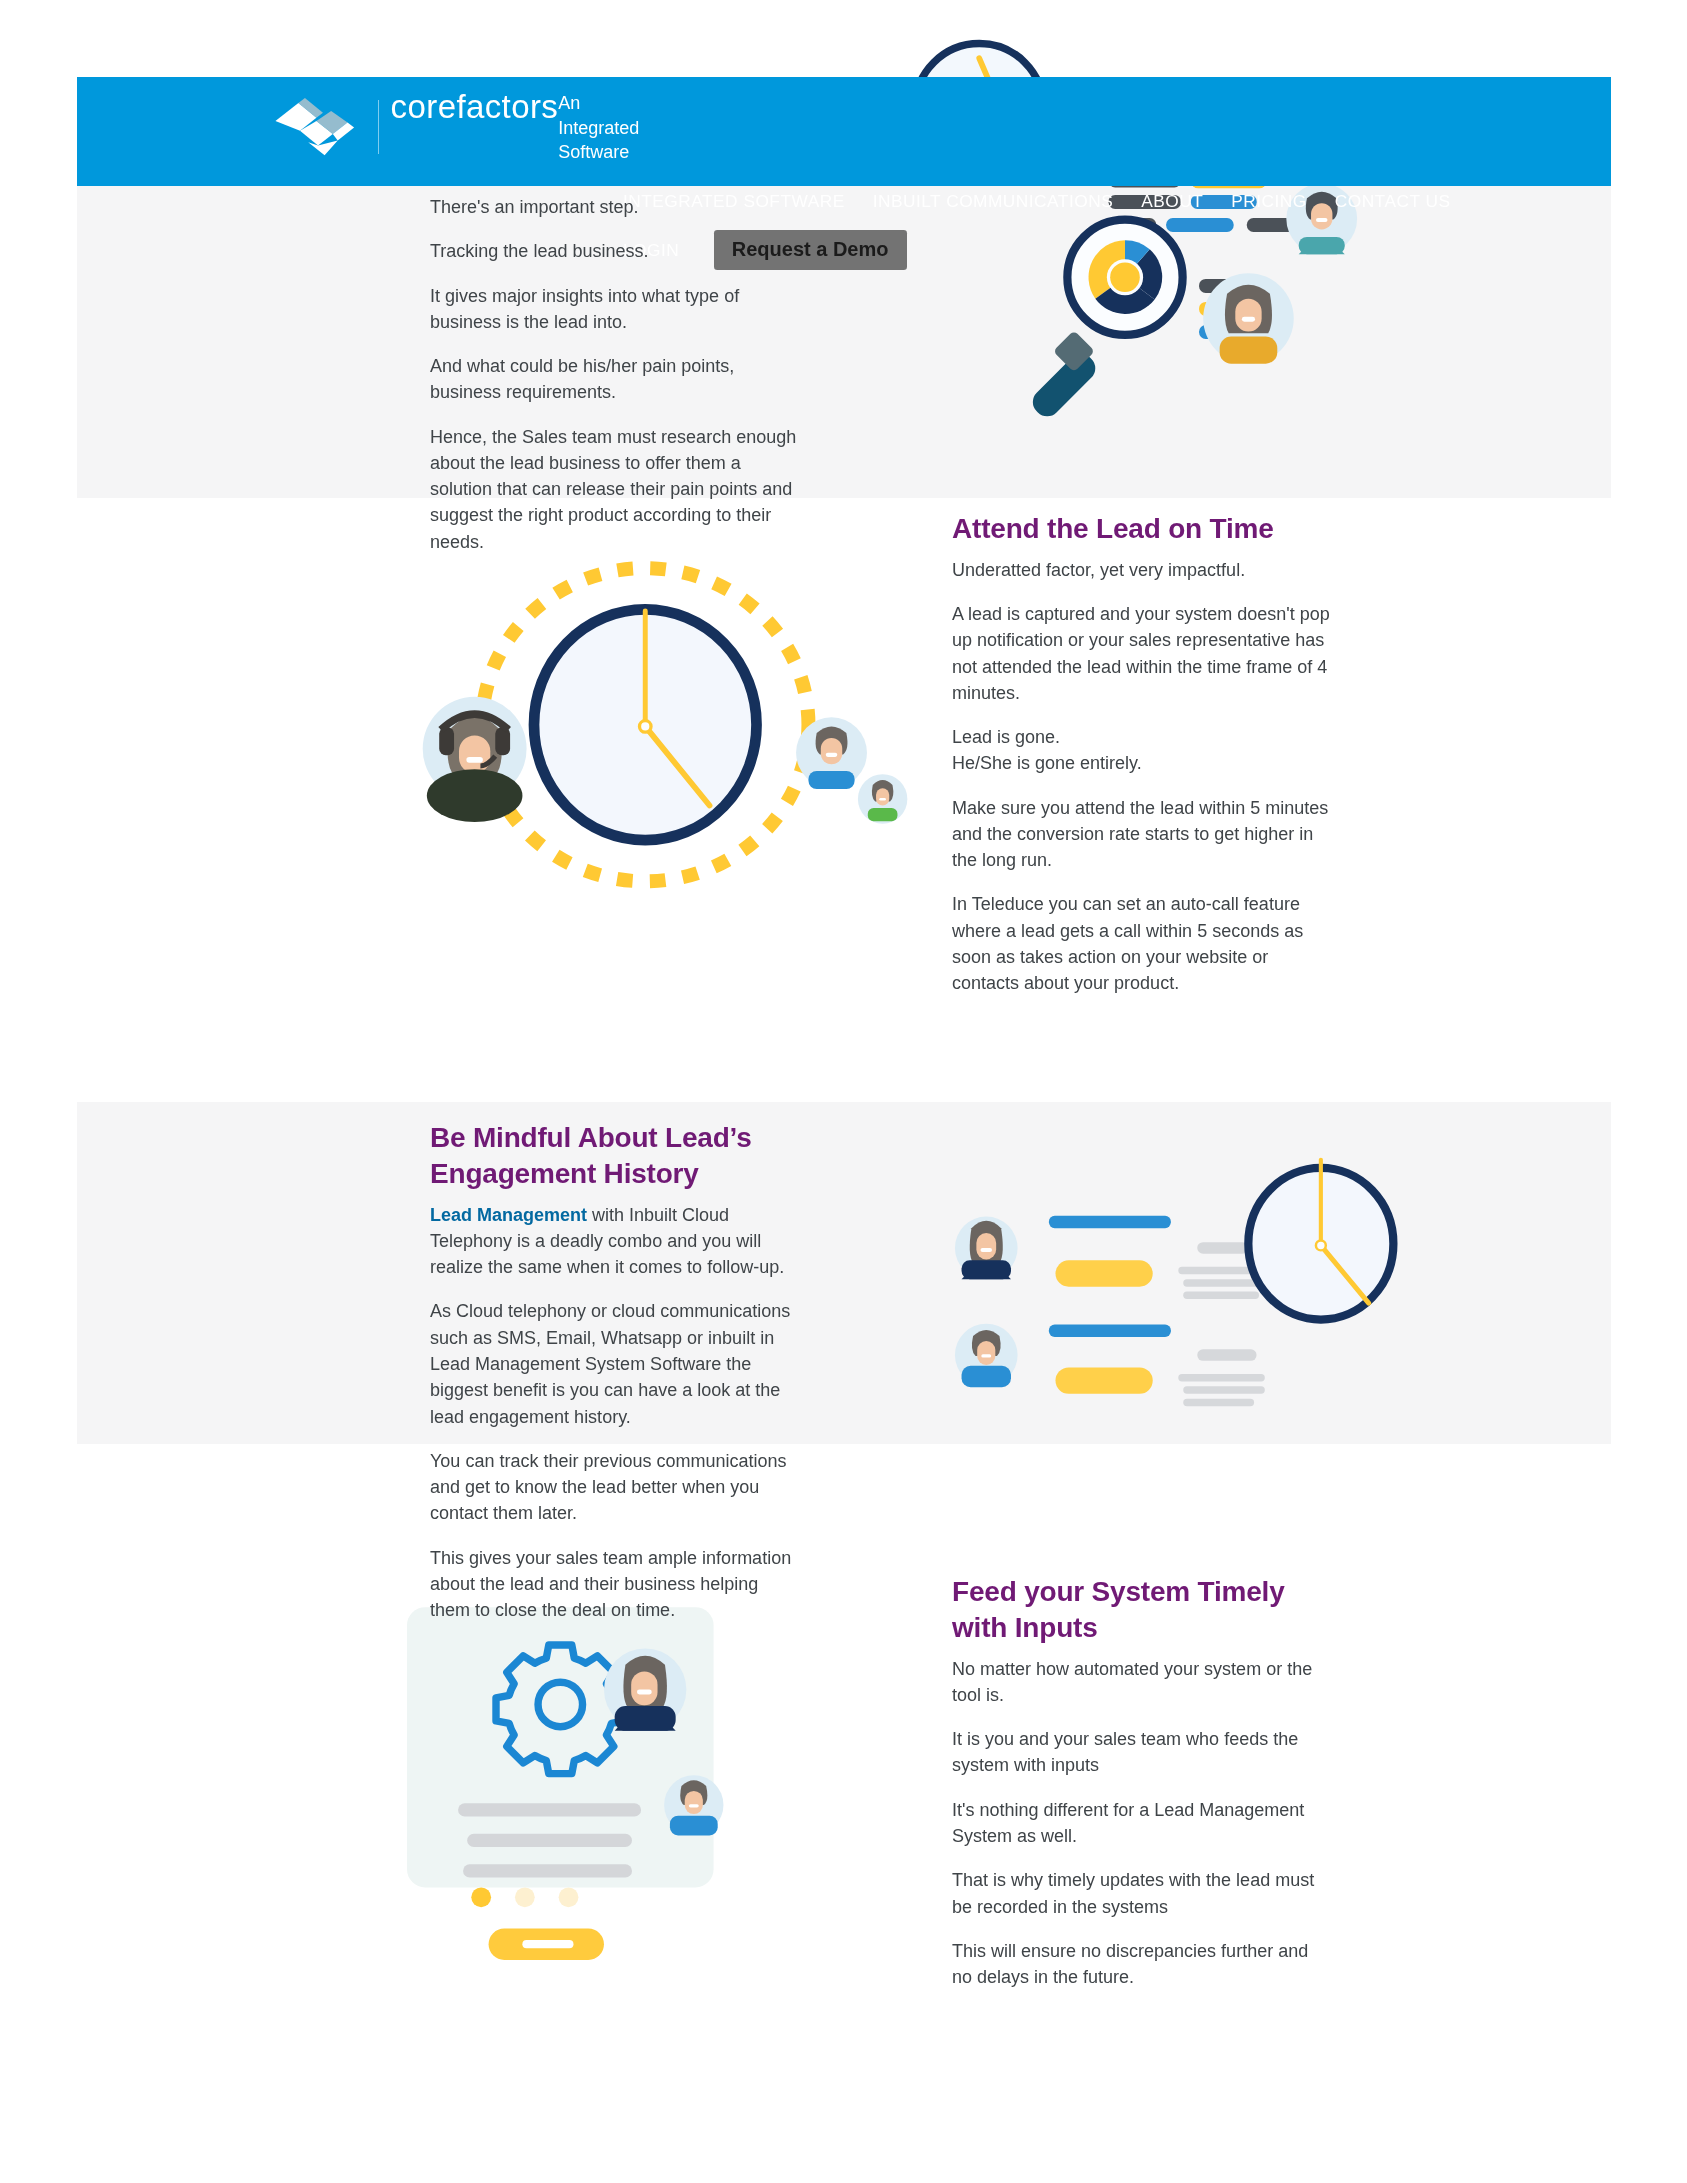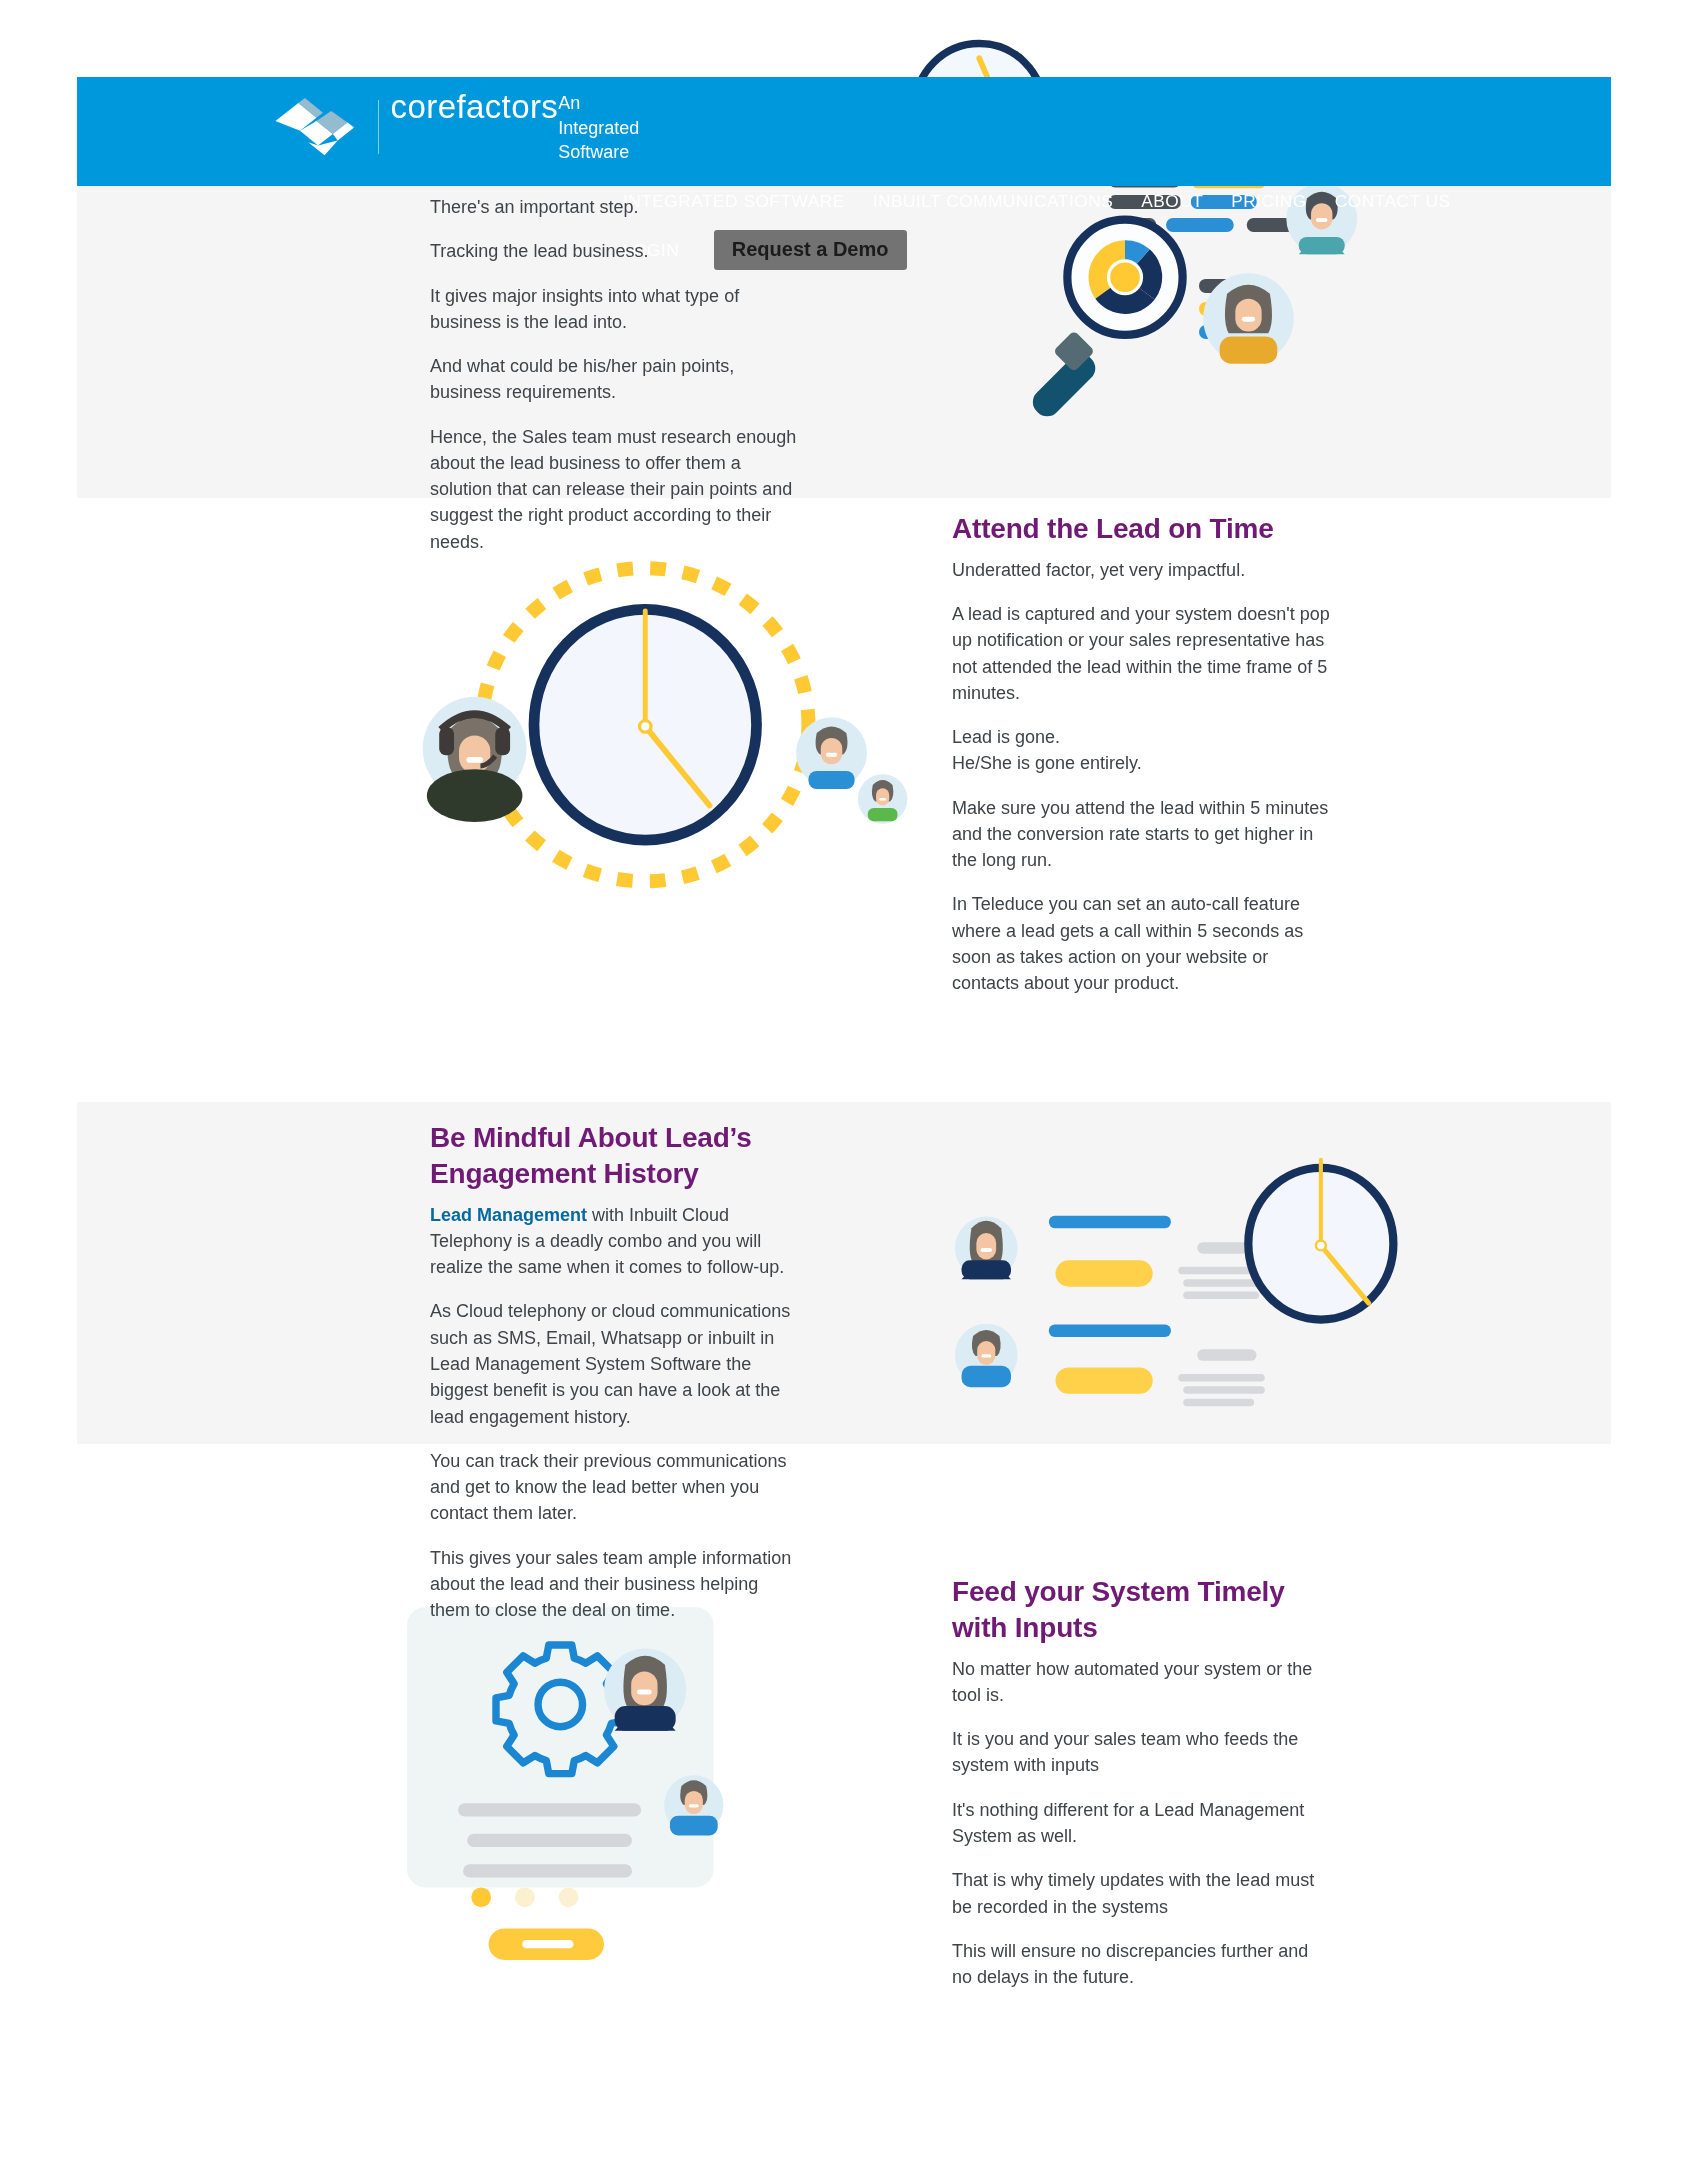--- a/index.html
+++ b/index.html
@@ -290,21 +290,21 @@
       <p class="para">There's an important step.</p>
       <p class="para">Tracking the lead business.</p>
       <p class="para">It gives major insights into what type of business is the lead into.</p>
       <p class="para">And what could be his/her pain points, business requirements.</p>
       <p class="para">Hence, the Sales team must research enough about the lead business to offer them a solution that can release their pain points and suggest the right product according to their needs.</p>
     </div>
 
     <div class="tcol" id="col-attend">
       <h2 class="h2">Attend the Lead on Time</h2>
       <p class="para">Underatted factor, yet very impactful.</p>
-      <p class="para">A lead is captured and your system doesn't pop up notification or your sales representative has not attended the lead within the time frame of 5 minutes.</p>
+      <p class="para">A lead is captured and your system doesn't pop up notification or your sales representative has not attended the lead within the time frame of 4 minutes.</p>
       <p class="para" style="white-space:pre-line">Lead is gone.
 He/She is gone entirely.</p>
       <p class="para">Make sure you attend the lead within 5 minutes and the conversion rate starts to get higher in the long run.</p>
       <p class="para">In Teleduce you can set an auto-call feature where a lead gets a call within 5 seconds as soon as takes action on your website or contacts about your product.</p>
     </div>
 
     <div class="tcol" id="col-mindful">
       <h2 class="h2">Be Mindful About Lead’s Engagement History</h2>
       <p class="para">
         <b>Lead Management</b><span> with Inbuilt Cloud Telephony is a deadly combo and you will realize the same when it comes to follow-up.</span>

